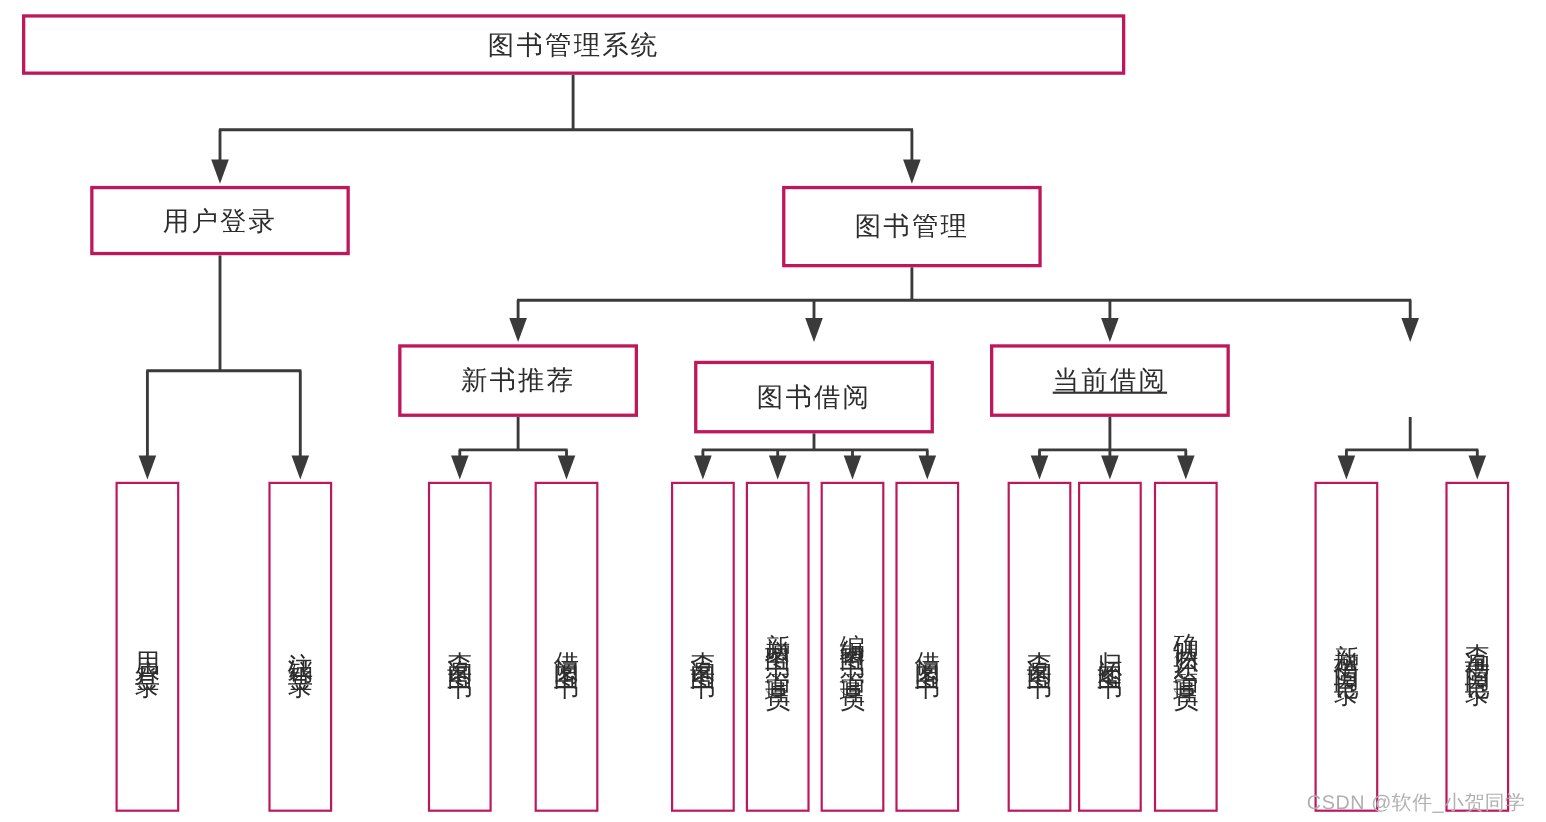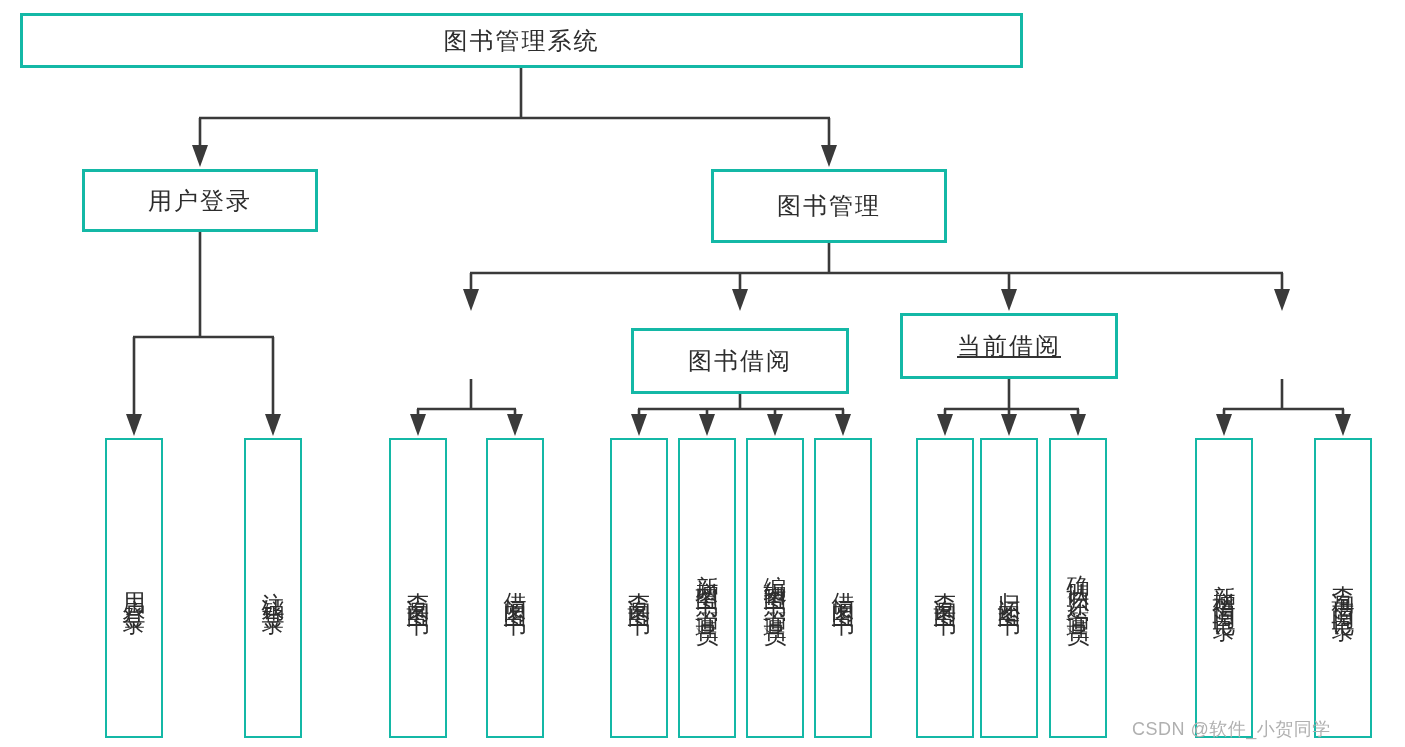--- a/index.html
+++ b/index.html
@@ -21,21 +21,21 @@
   .wire {
     fill: none;
     stroke: #3a3a3a;
     stroke-width: 2.6;
   }
   .head { fill: #3a3a3a; stroke: none; }
   .box {
     position: absolute;
     box-sizing: border-box;
     background: #ffffff;
-    border: 3px solid #14b8a6;
+    border: 3px solid #be185d;
     display: flex;
     align-items: center;
     justify-content: center;
   }
   .box.leaf { border-width: 2.5px; top: 438px; width: 58px; height: 300px; }
   .hlabel {
     font-size: 24px;
     letter-spacing: 2px;
     color: #2d2d2d;
     white-space: nowrap;
@@ -43,21 +43,21 @@
   .vtext {
     writing-mode: vertical-rl;
     text-orientation: mixed;
     font-size: 23px;
     letter-spacing: 7px;
     line-height: 1;
     color: #2d2d2d;
   }
   .watermark {
     position: absolute;
-    left: 1132px;
+    left: 1188px;
     top: 717px;
     font-size: 18px;
     color: #b0b0b0;
     letter-spacing: 0.5px;
     white-space: nowrap;
     z-index: 5;
   }
 </style>
 </head>
 <body>
@@ -106,20 +106,23 @@
     <span class="hlabel">图书管理系统</span>
   </div>
 
   <div class="box" style="left:82px; top:169px; width:236px; height:63px;">
     <span class="hlabel">用户登录</span>
   </div>
   <div class="box" style="left:711px; top:169px; width:236px; height:74px;">
     <span class="hlabel">图书管理</span>
   </div>
 
+  <div class="box" style="left:362px; top:313px; width:218px; height:66px;">
+    <span class="hlabel">新书推荐</span>
+  </div>
   <div class="box" style="left:631px; top:328px; width:218px; height:66px;">
     <span class="hlabel">图书借阅</span>
   </div>
   <div class="box" style="left:900px; top:313px; width:218px; height:66px;text-decoration:underline;">
     <span class="hlabel">当前借阅</span>
   </div>
 
   <div class="box leaf" style="left:105px;">
     <span class="vtext">用户登录</span>
   </div>

